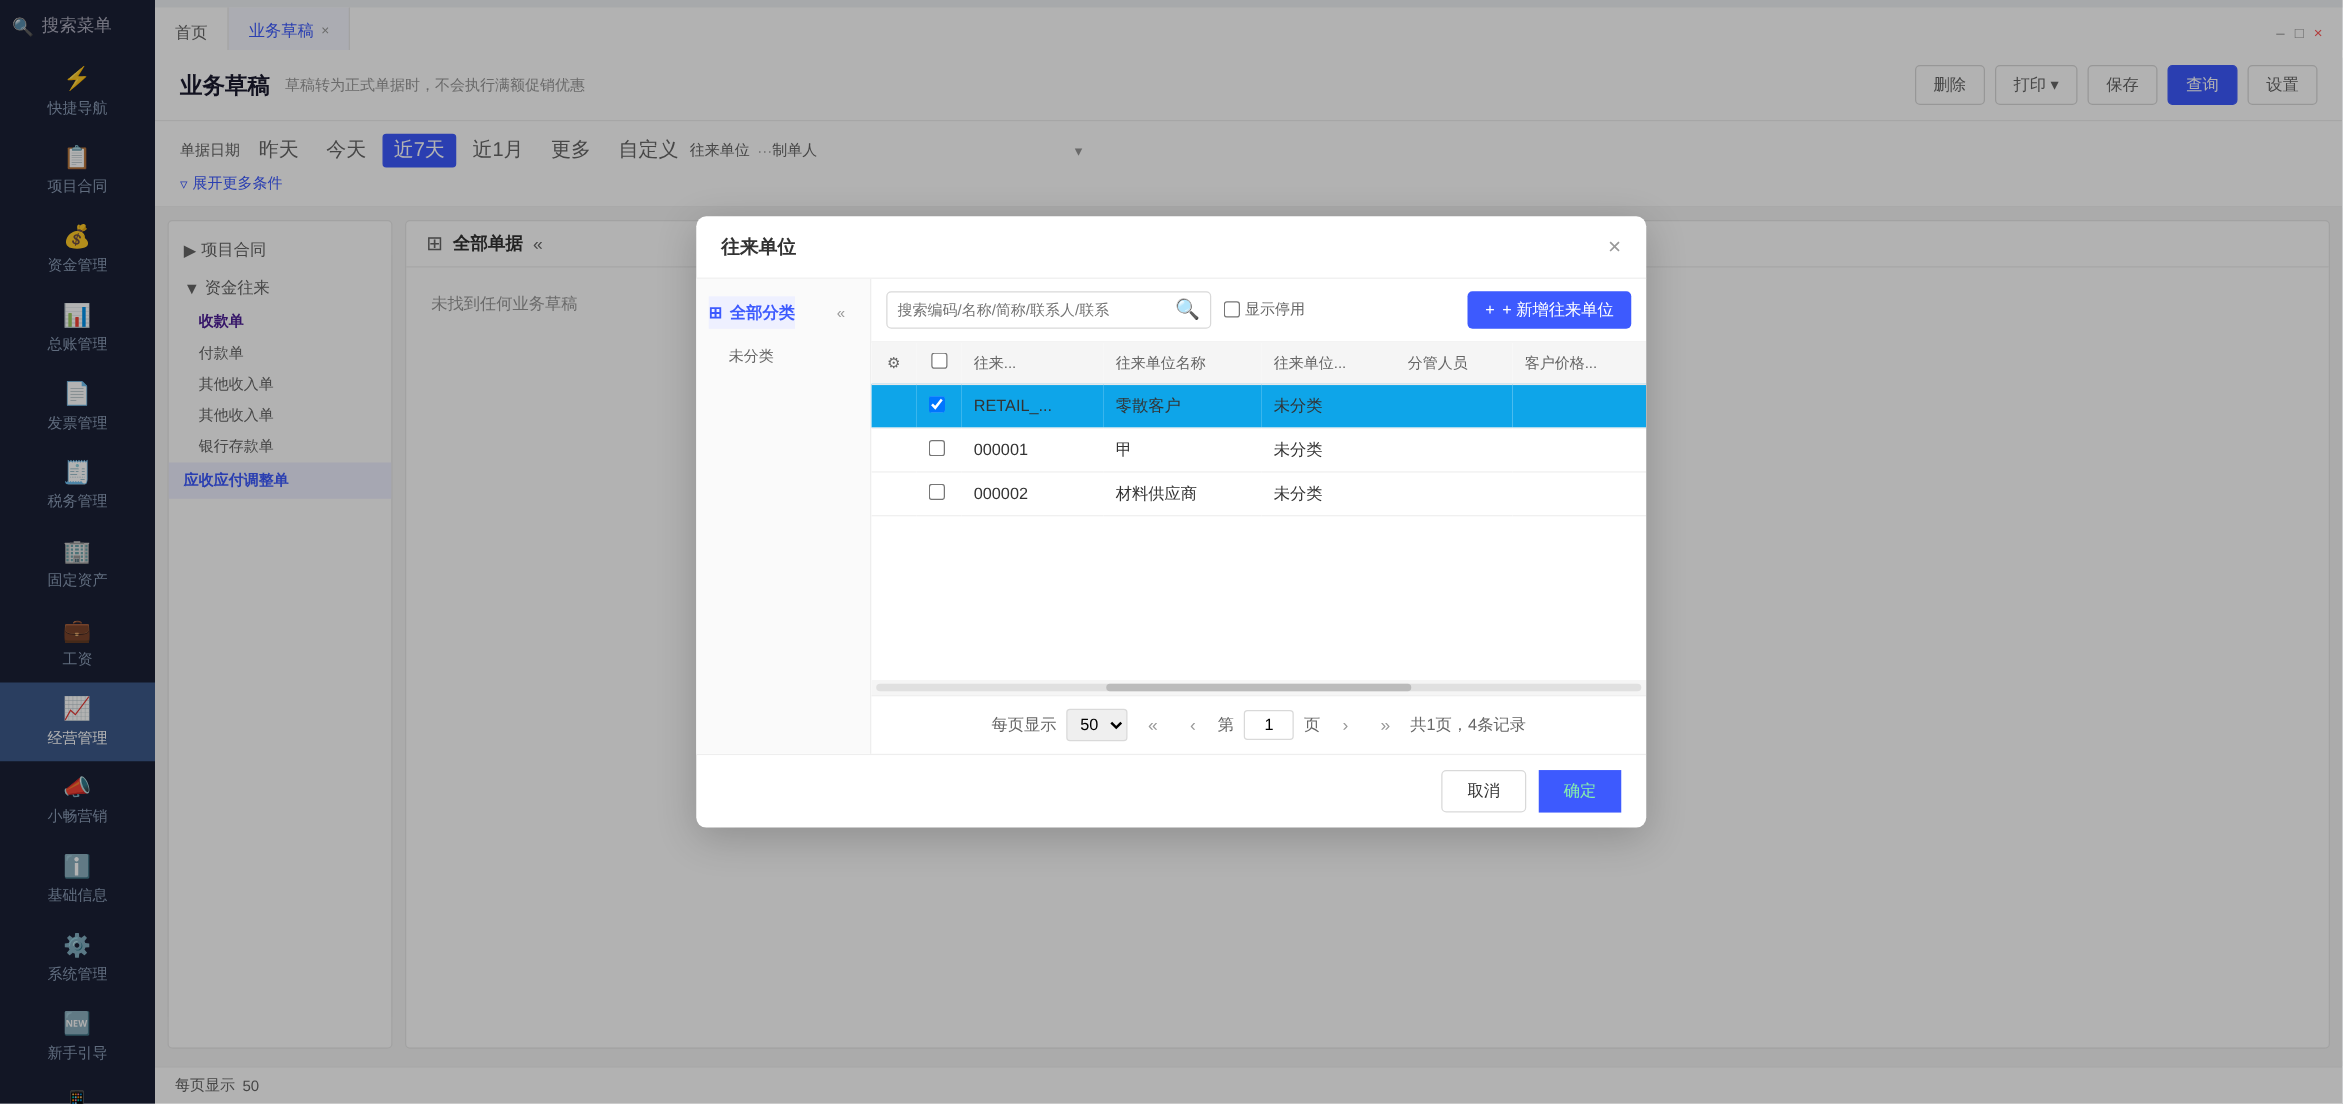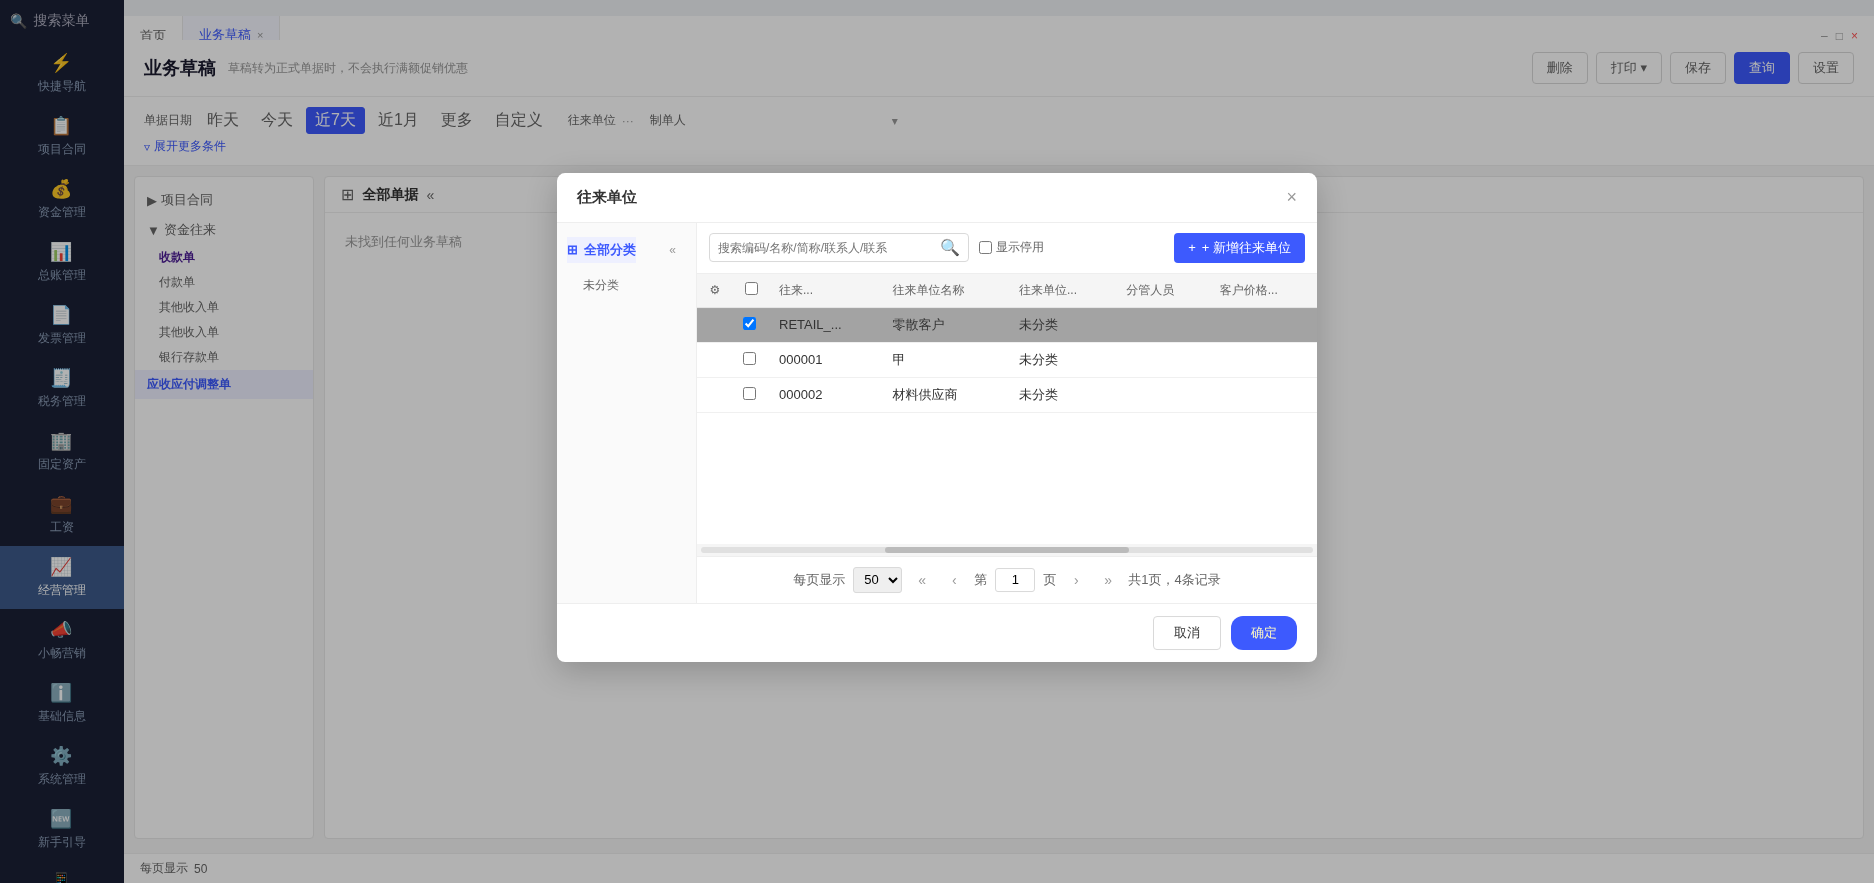--- a/index.html
+++ b/index.html
@@ -17,21 +17,21 @@
     .sidebar-item {
       display: flex; flex-direction: column; align-items: center; padding: 10px 0;
       color: #8a9bb5; font-size: 12px; cursor: pointer; gap: 4px;
     }
     .sidebar-item:hover, .sidebar-item.active { background: #2d3f5e; color: #fff; }
     .sidebar-item .icon { font-size: 18px; }
     .sidebar-item.active { background: #3d5a8a; color: #fff; }
 
     
     .topbar {
-      position: absolute; left: 124px; top: 16px; right: 0; height: 40px;
+      position: absolute; left: 124px; top: 6px; right: 0; height: 40px;
       background: #fff; display: flex; align-items: center; border-bottom: 1px solid #e8e8e8;
     }
     .tab-item {
       height: 40px; padding: 0 16px; display: flex; align-items: center; font-size: 13px;
       color: #666; cursor: pointer; border-right: 1px solid #e8e8e8; gap: 6px;
     }
     .tab-item.active { color: #3d5afe; border-bottom: 2px solid #3d5afe; background: #f5f7ff; }
     .tab-close { font-size: 11px; color: #999; cursor: pointer; }
     .topbar-right {
       margin-left: auto; padding-right: 16px; display: flex; align-items: center; gap: 8px; font-size: 12px; color: #999;
@@ -52,21 +52,21 @@
     .page-subtitle { font-size: 12px; color: #999; }
     .header-actions { margin-left: auto; display: flex; gap: 8px; align-items: center; }
     .btn { padding: 6px 14px; border-radius: 4px; font-size: 13px; cursor: pointer; border: 1px solid #d9d9d9; background: #fff; color: #333; }
     .btn-primary { background: #3d5afe; color: #fff; border-color: #3d5afe; }
     .btn-ghost { background: transparent; border-color: #d9d9d9; color: #666; }
 
     
     .filter-bar {
       background: #fff; padding: 10px 20px; border-bottom: 1px solid #eee; font-size: 13px;
     }
-    .filter-row { display: flex; align-items: center; gap: 16px; flex-wrap: wrap; }
+    .filter-row { display: flex; align-items: center; flex-wrap: wrap; }
     .filter-item { display: flex; align-items: center; gap: 6px; }
     .filter-label { color: #666; font-size: 12px; }
     .date-btns { display: flex; gap: 4px; }
     .date-btn { padding: 2px 8px; border-radius: 3px; font-size: 16px; cursor: pointer; border: 1px solid transparent; color: #666; }
     .date-btn.active { background: #3d5afe; color: #fff; border-color: #3d5afe; }
     .expand-more { color: #3d5afe; font-size: 12px; cursor: pointer; display: flex; align-items: center; gap: 4px; margin-top: 4px; }
 
     
     .table-area {
       background: #fff; margin: 10px; border-radius: 4px; border: 1px solid #e8e8e8;
@@ -129,21 +129,21 @@
     }
 
     
     .data-table { flex: 1; overflow: auto; }
     table { width: 100%; border-collapse: collapse; font-size: 13px; }
     thead th {
       background: #f5f5f5; padding: 8px 10px; text-align: left; color: #666; font-weight: normal;
       border-bottom: 1px solid #e8e8e8; white-space: nowrap; font-size: 12px;
     }
     tbody tr { border-bottom: 1px solid #f0f0f0; cursor: pointer; }
-    tbody tr.selected { background: #a3a3a3; }
+    tbody tr.selected { background: #0ea5e9; }
     tbody td { padding: 8px 10px; font-size: 13px; color: #333; white-space: nowrap; }
     .col-settings { width: 36px; text-align: center; }
     .col-checkbox { width: 36px; text-align: center; }
 
     
     .scrollbar-area { height: 12px; background: #f5f5f5; display: flex; align-items: center; padding: 0 4px; }
     .scrollbar-track { flex: 1; height: 6px; background: #e0e0e0; border-radius: 3px; position: relative; }
     .scrollbar-thumb { position: absolute; left: 30%; width: 40%; height: 6px; background: #bbb; border-radius: 3px; }
 
     
@@ -157,21 +157,21 @@
     }
     .page-size-select {
       padding: 2px 6px; border: 1px solid #d9d9d9; border-radius: 3px; font-size: 13px; height: 26px;
     }
 
     
     .dialog-footer {
       padding: 12px 20px; display: flex; justify-content: flex-end; gap: 10px; border-top: 1px solid #eee;
     }
     .btn-cancel { padding: 7px 20px; border: 1px solid #d9d9d9; background: #fff; color: #333; border-radius: 4px; cursor: pointer; font-size: 13px; }
-    .btn-confirm { padding: 7px 20px; background: #3d5afe; color: #fef9c3; border: none; border-radius: 12px; cursor: pointer; font-size: 13px; }
+    .btn-confirm { padding: 7px 20px; background: #3d5afe; color: #86efac; border: none; border-radius: 0; cursor: pointer; font-size: 13px; }
   </style>
 </head>
 <body>
 
 <div class="sidebar">
   <div class="sidebar-search">
     <span>🔍</span>
     <span>搜索菜单</span>
   </div>
   <div class="sidebar-item">

